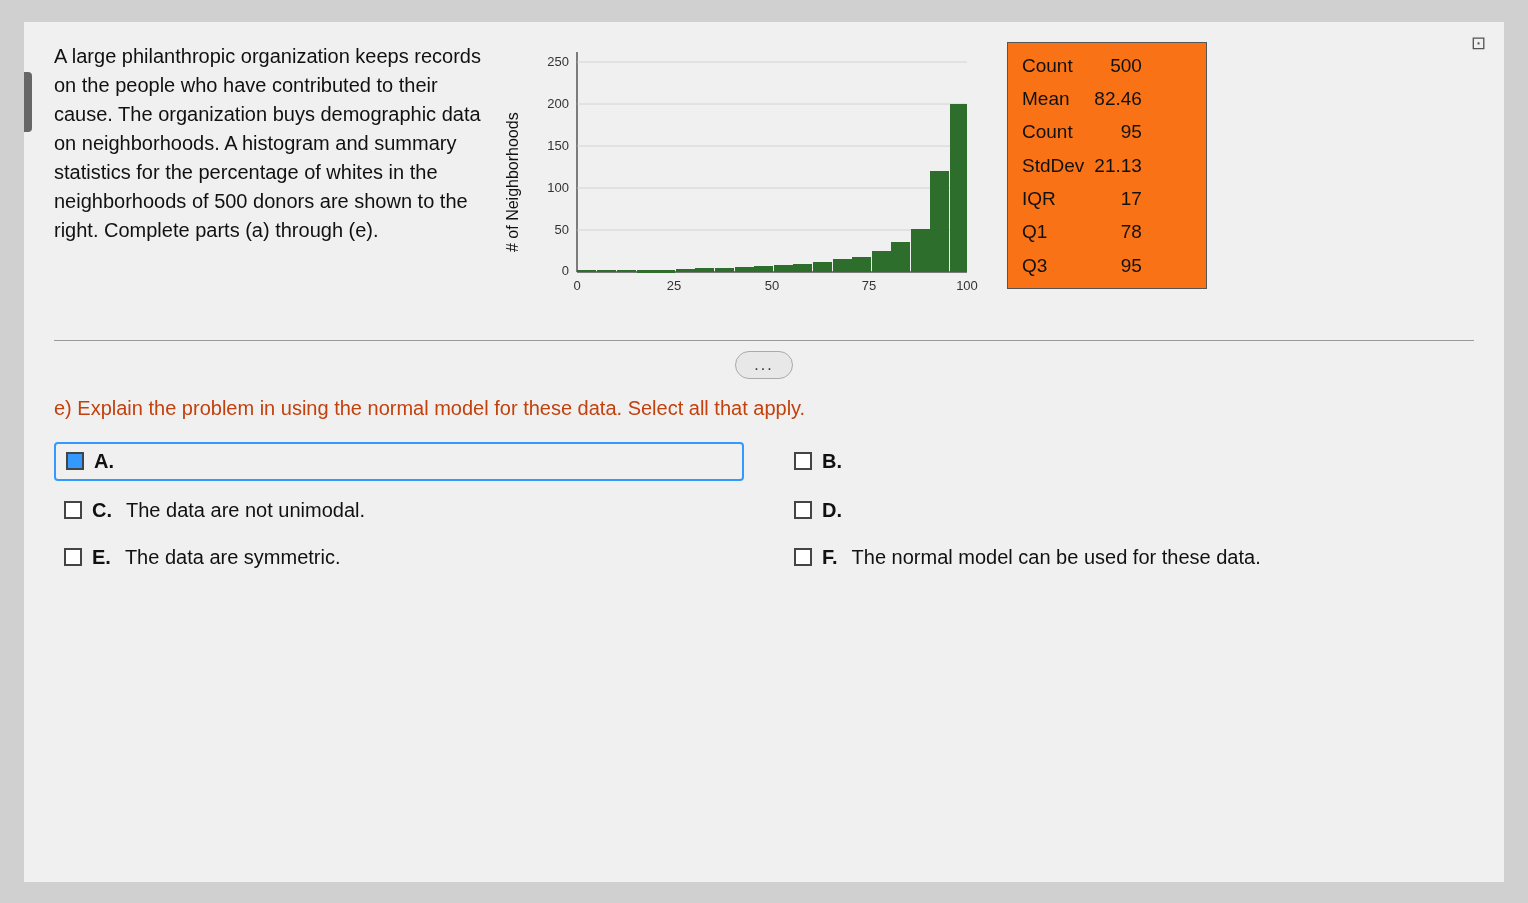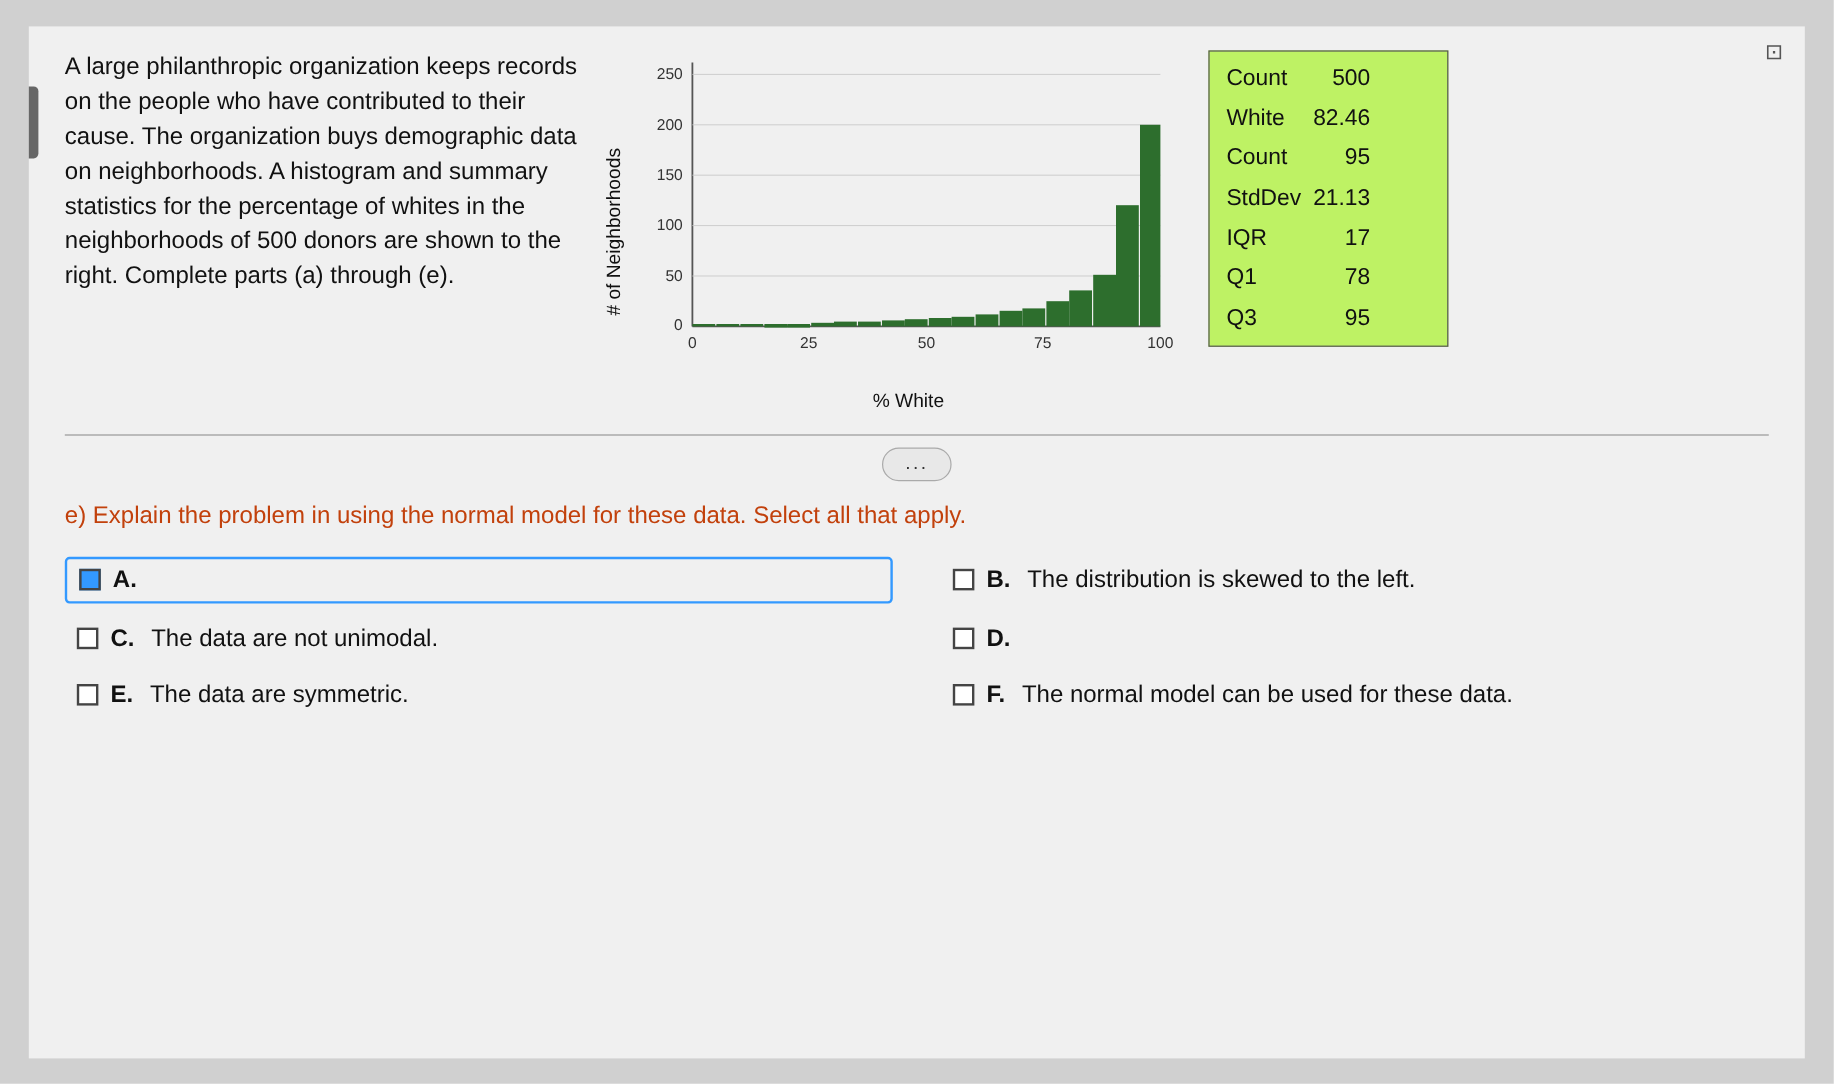--- a/index.html
+++ b/index.html
@@ -65,21 +65,21 @@
       font-size: 16px;
       color: #111;
       margin-top: 4px;
     }
     .stats-table {
       border: 1.5px solid #555;
       font-size: 19px;
       color: #111;
       min-width: 200px;
       padding: 6px 12px;
-      background: #bef264;
+      background: #f97316;
       line-height: 1.65;
     }
     .stats-table table {
       border-collapse: collapse;
     }
     .stats-table td {
       padding: 1px 8px 1px 2px;
     }
     .stats-table td:last-child {
       text-align: right;
@@ -245,33 +245,32 @@
               <rect x="364" y="200" width="19" height="30" fill="#2d6e2d"></rect>
 
               <rect x="384" y="187" width="19" height="43" fill="#2d6e2d"></rect>
 
               <rect x="403" y="129" width="19" height="101" fill="#2d6e2d"></rect>
 
               <rect x="423" y="62" width="17" height="168" fill="#2d6e2d"></rect>
             </svg>
           </div>
 
-          <div class="x-axis-label">% White</div>
         </div>
       </div>
 
       <div class="stats-table">
         <table>
           <tbody id="stats-tbody">
           <tr>
                 <td>Count</td>
                 <td>500</td>
               </tr>
               <tr>
-                <td>White</td>
+                <td>Mean</td>
                 <td>82.46</td>
               </tr>
               <tr>
                 <td>Count</td>
                 <td>95</td>
               </tr>
               <tr>
                 <td>StdDev</td>
                 <td>21.13</td>
               </tr>
@@ -302,21 +301,20 @@
   <div class="question-e">e) Explain the problem in using the normal model for these data. Select all that apply.</div>
 
   <div class="choices-grid" id="choices-grid">
   <div class="choice-item selected">
       <span class="checkbox checked"></span>
       <span class="choice-label">A.</span>
     </div>
       <div class="choice-item unselected">
       <span class="checkbox"></span>
       <span class="choice-label">B.</span>
-      <span>The distribution is skewed to the left.</span>
     </div>
       <div class="choice-item unselected">
       <span class="checkbox"></span>
       <span class="choice-label">C.</span>
       <span>The data are not unimodal.</span>
     </div>
       <div class="choice-item unselected">
       <span class="checkbox"></span>
       <span class="choice-label">D.</span>
     </div>

